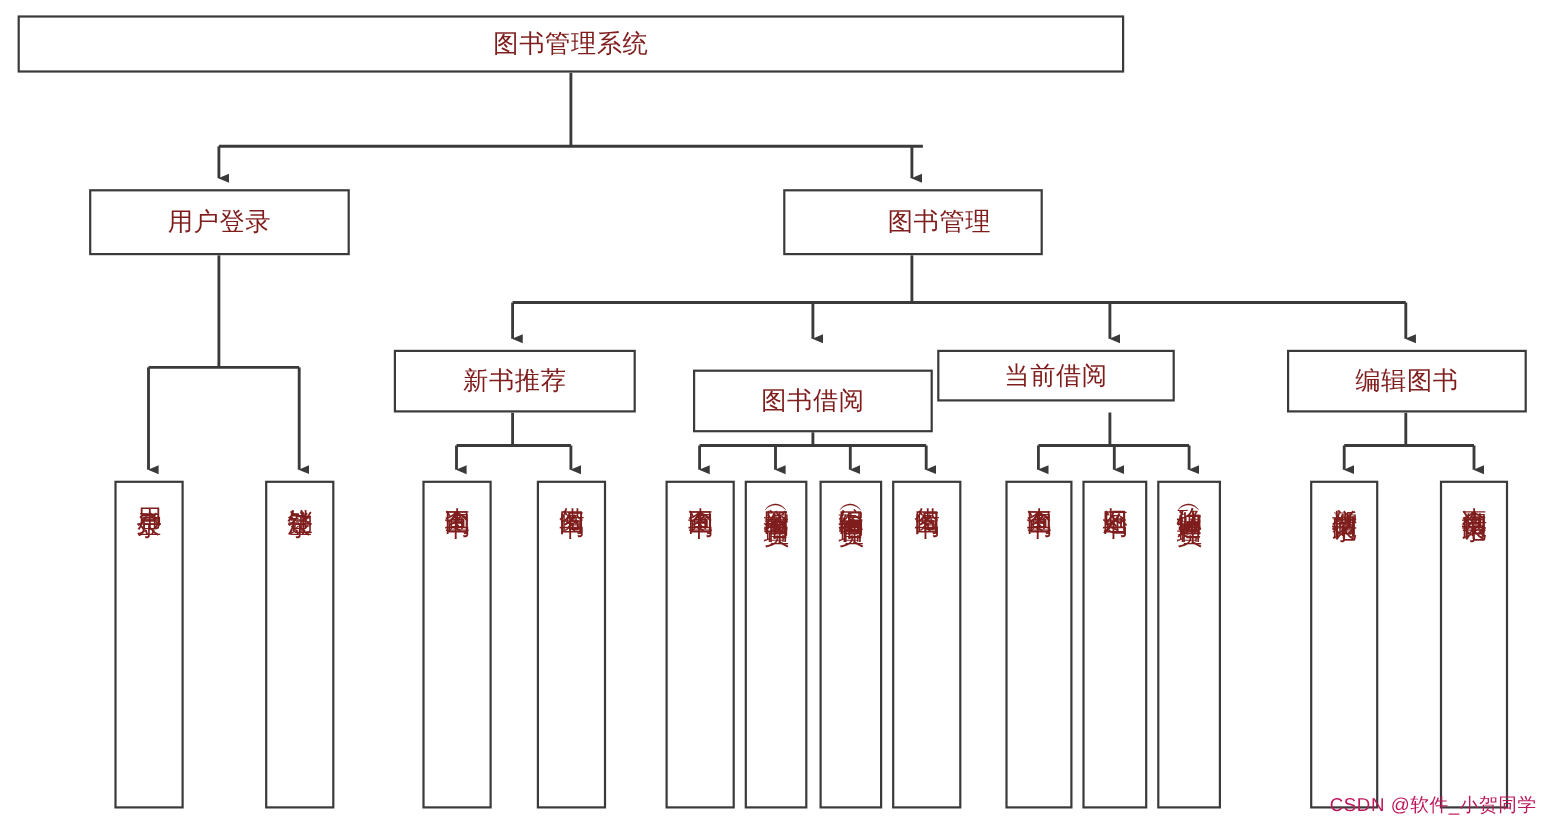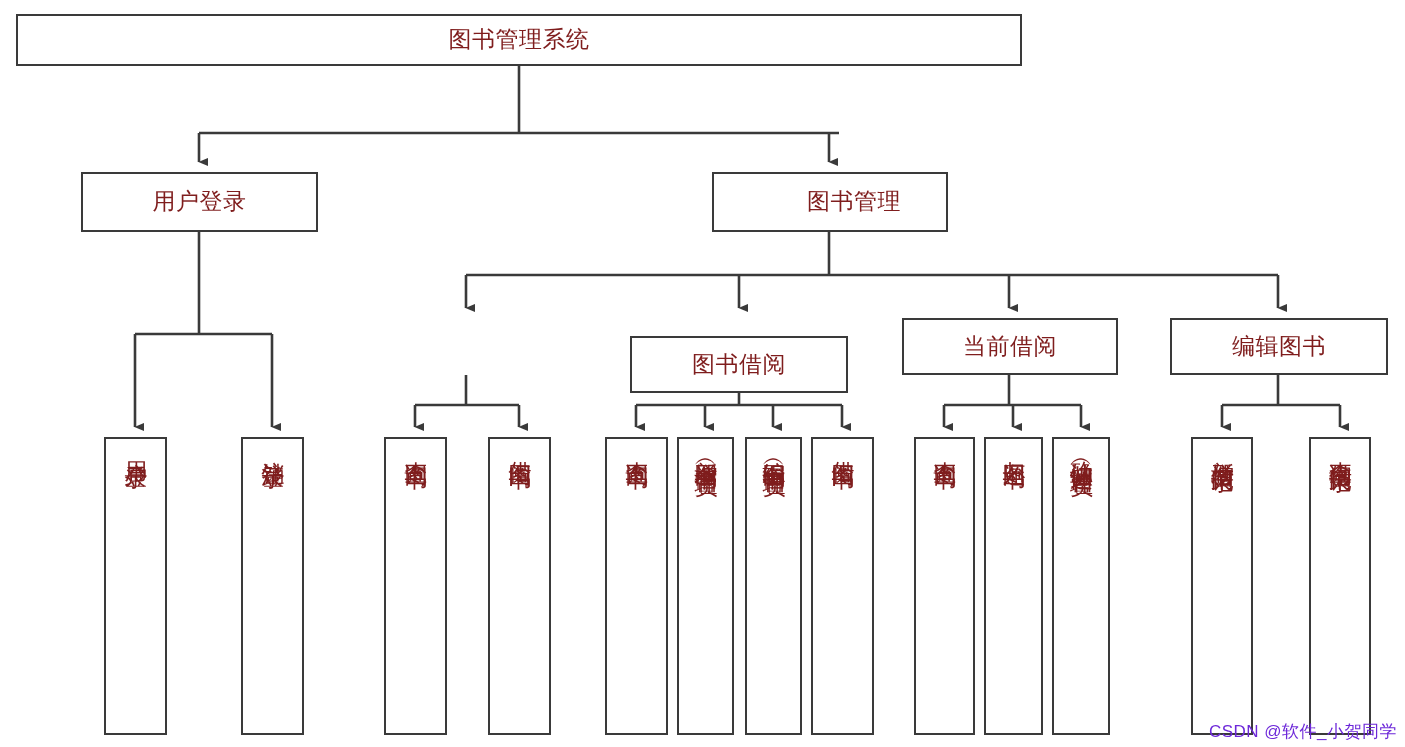--- a/index.html
+++ b/index.html
@@ -51,21 +51,21 @@
     text-orientation: upright;
     letter-spacing: 2px;
     white-space: nowrap;
     display: block;
   }
   .watermark {
     position: absolute;
     right: 8px;
     bottom: 4px;
     font-size: 17px;
-    color: #6d28d9;
+    color: #be185d;
     letter-spacing: 0.5px;
     white-space: nowrap;
   }
 </style>
 </head>
 <body>
 
 <div id="canvas">
 
   <svg id="wires" viewBox="0 0 1405 747" xmlns="http://www.w3.org/2000/svg">
@@ -122,24 +122,27 @@
     <span>图书管理系统</span>
   </div>
 
   <div class="node h" style="left:81px; top:172px; width:237px; height:60px;">
     <span>用户登录</span>
   </div>
   <div class="node h" style="left:712px; top:172px; width:236px; height:60px;padding-left:48px;">
     <span>图书管理</span>
   </div>
 
+  <div class="node h" style="left:358px; top:318px; width:220px; height:57px;">
+    <span>新书推荐</span>
+  </div>
   <div class="node h" style="left:630px; top:336px; width:218px; height:57px;">
     <span>图书借阅</span>
   </div>
-  <div class="node h" style="left:902px; top:318px; width:216px; height:57px;">
+  <div class="node h" style="left:852px; top:318px; width:216px; height:47px;">
     <span>当前借阅</span>
   </div>
   <div class="node h" style="left:1170px; top:318px; width:218px; height:57px;">
     <span>编辑图书</span>
   </div>
 
   <div class="node v" style="left:104px; top:437px; width:63px; height:298px;">
     <span class="vtext">用户登录</span>
   </div>
   <div class="node v" style="left:241px; top:437px; width:63px; height:298px;">

